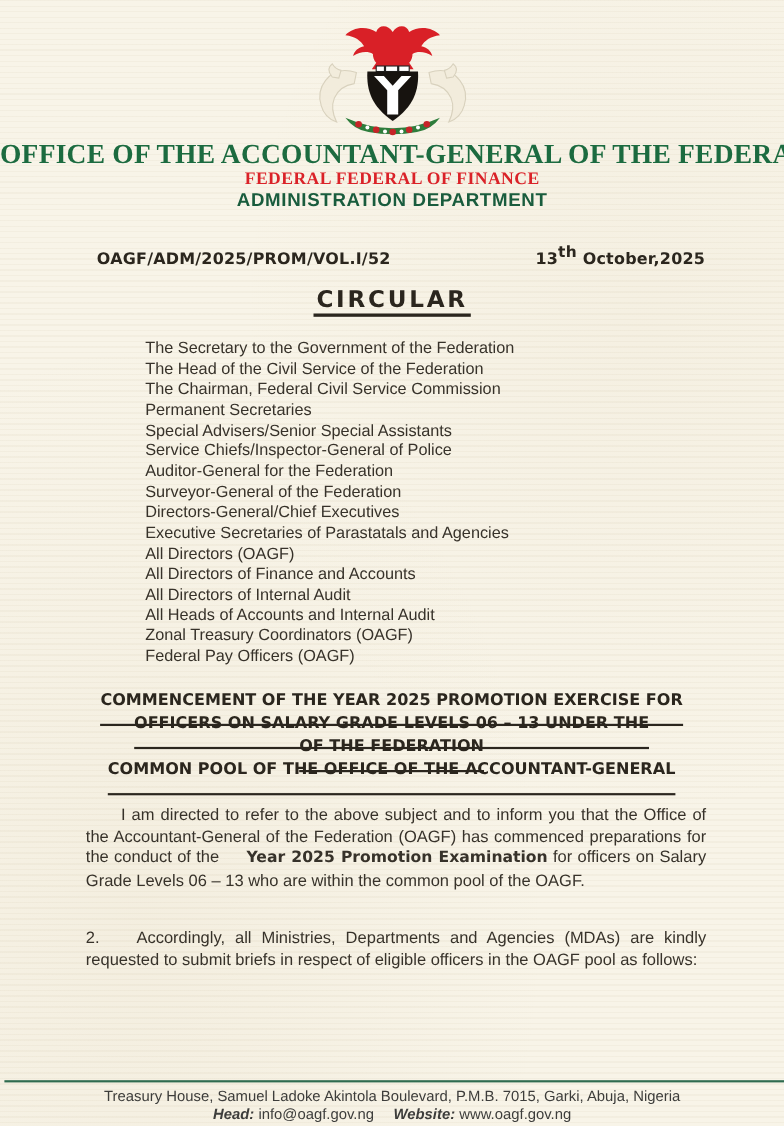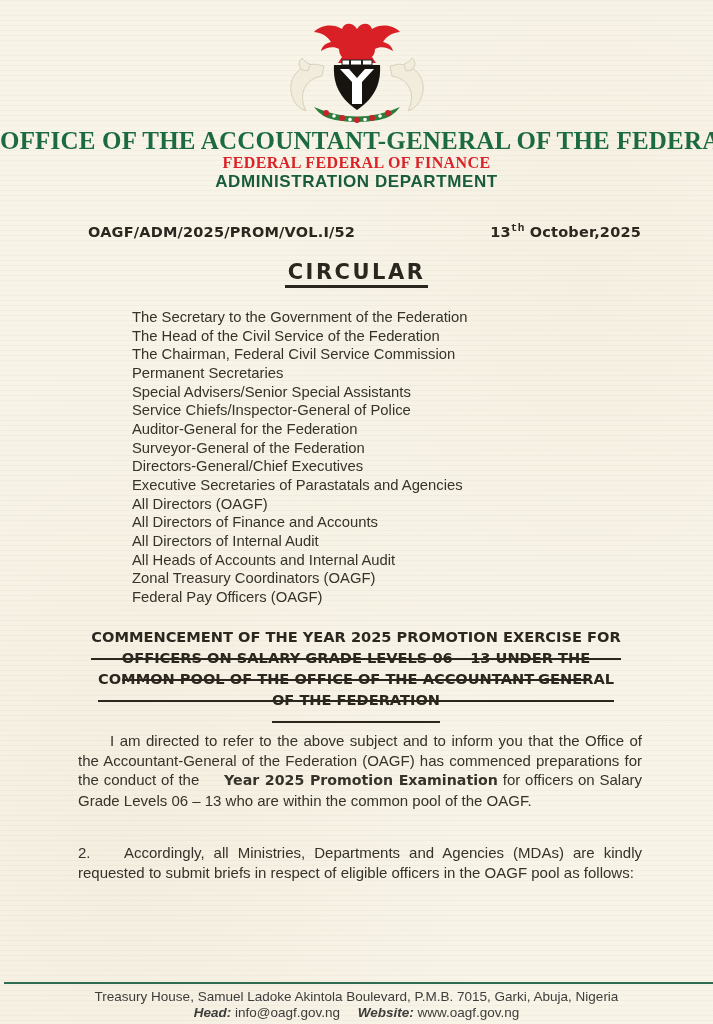--- a/index.html
+++ b/index.html
@@ -34,21 +34,21 @@
     font-family:"Liberation Sans", sans-serif;font-weight:bold;font-size:17px;
     letter-spacing:0.6px;color:var(--department-green,#195c3d);
   }
   
   .ref-row{
     position:absolute;top:222px;left:88px;right:72px;
     display:flex;justify-content:space-between;align-items:baseline;
     font-family:"DejaVu Sans", sans-serif;font-weight:bold;font-size:14.5px;
     color:var(--heading-ink,#2b261e);letter-spacing:0.2px;
   }
-  .ref-row sup{font-size:11px;font-family:Liberation Mono, monospace;}
+  .ref-row sup{font-size:14px;}
   
   .circular-wrap{position:absolute;top:260px;left:0;width:100%;text-align:center;}
   .circular{
     display:inline-block;
     font-family:"DejaVu Sans", sans-serif;font-weight:bold;font-size:21px;
     letter-spacing:2.5px;color:var(--heading-ink,#2b261e);
     border-bottom:3px solid var(--heading-ink,#2b261e);padding:0 3px 1px 3px;
   }
   
   .recipients{
@@ -150,22 +150,22 @@
     <div>All Directors of Finance and Accounts</div>
     <div>All Directors of Internal Audit</div>
     <div>All Heads of Accounts and Internal Audit</div>
     <div>Zonal Treasury Coordinators (OAGF)</div>
     <div>Federal Pay Officers (OAGF)</div>
   </div>
 
   <div class="subject">
     <div><span class="u">COMMENCEMENT OF THE YEAR 2025 PROMOTION EXERCISE FOR</span></div>
     <div><span class="u">OFFICERS ON SALARY GRADE LEVELS 06 – 13 UNDER THE</span></div>
+    <div><span class="u">OF THE FEDERATION</span></div>
     <div><span class="u">COMMON POOL OF THE OFFICE OF THE ACCOUNTANT-GENERAL</span></div>
-    <div><span class="u">OF THE FEDERATION</span></div>
   </div>
 
   <p class="para para1"><span>I am directed to refer to the above subject and to inform you that the Office of the Accountant-General of the Federation (OAGF) has commenced preparations for the conduct of the </span><strong>Year 2025 Promotion Examination</strong><span> for officers on Salary Grade Levels 06 – 13 who are within the common pool of the OAGF.</span></p>
 
   <p class="para para2"><span class="pnum">2.</span><span>Accordingly, all Ministries, Departments and Agencies (MDAs) are kindly requested to submit briefs in respect of eligible officers in the OAGF pool as follows:</span></p>
 
   <div class="footer-divider"></div>
   <div class="footer">
     <div>Treasury House, Samuel Ladoke Akintola Boulevard, P.M.B. 7015, Garki, Abuja, Nigeria</div>
     <div>

